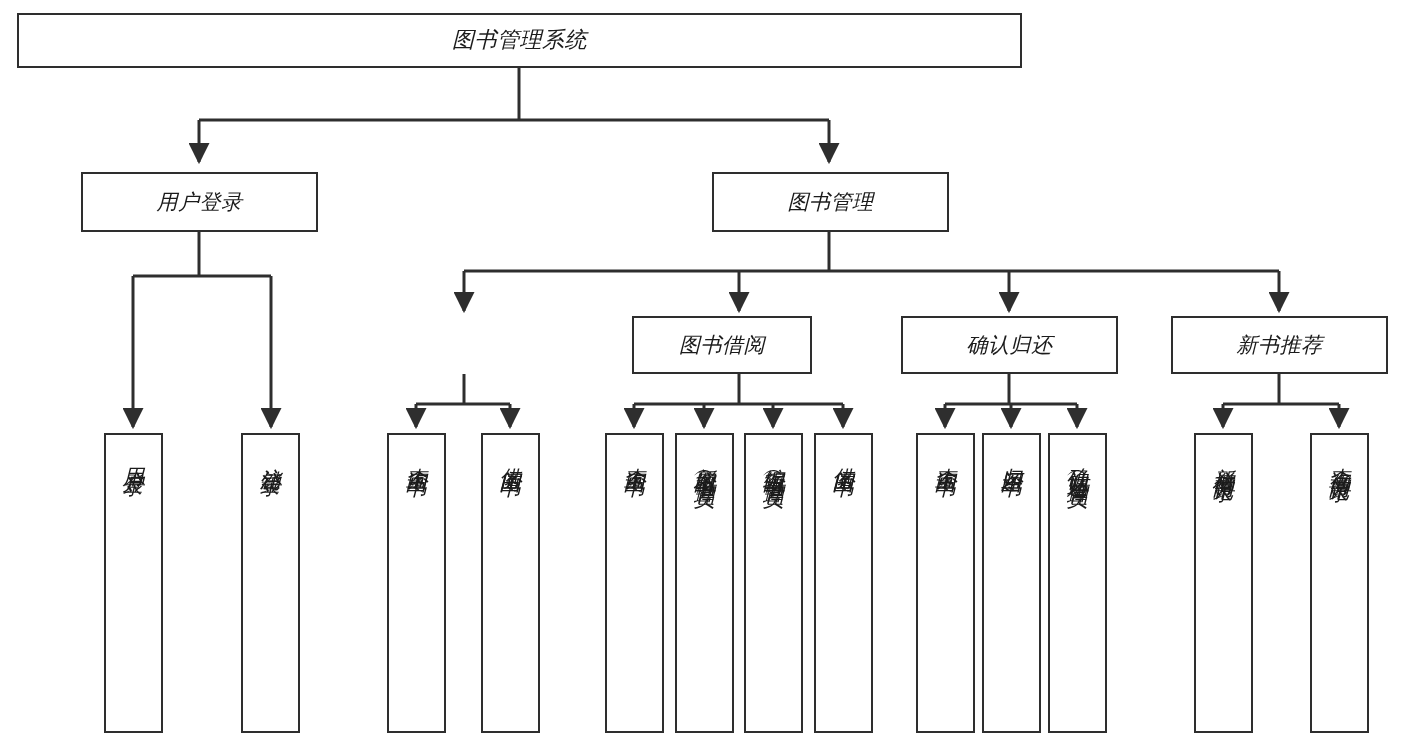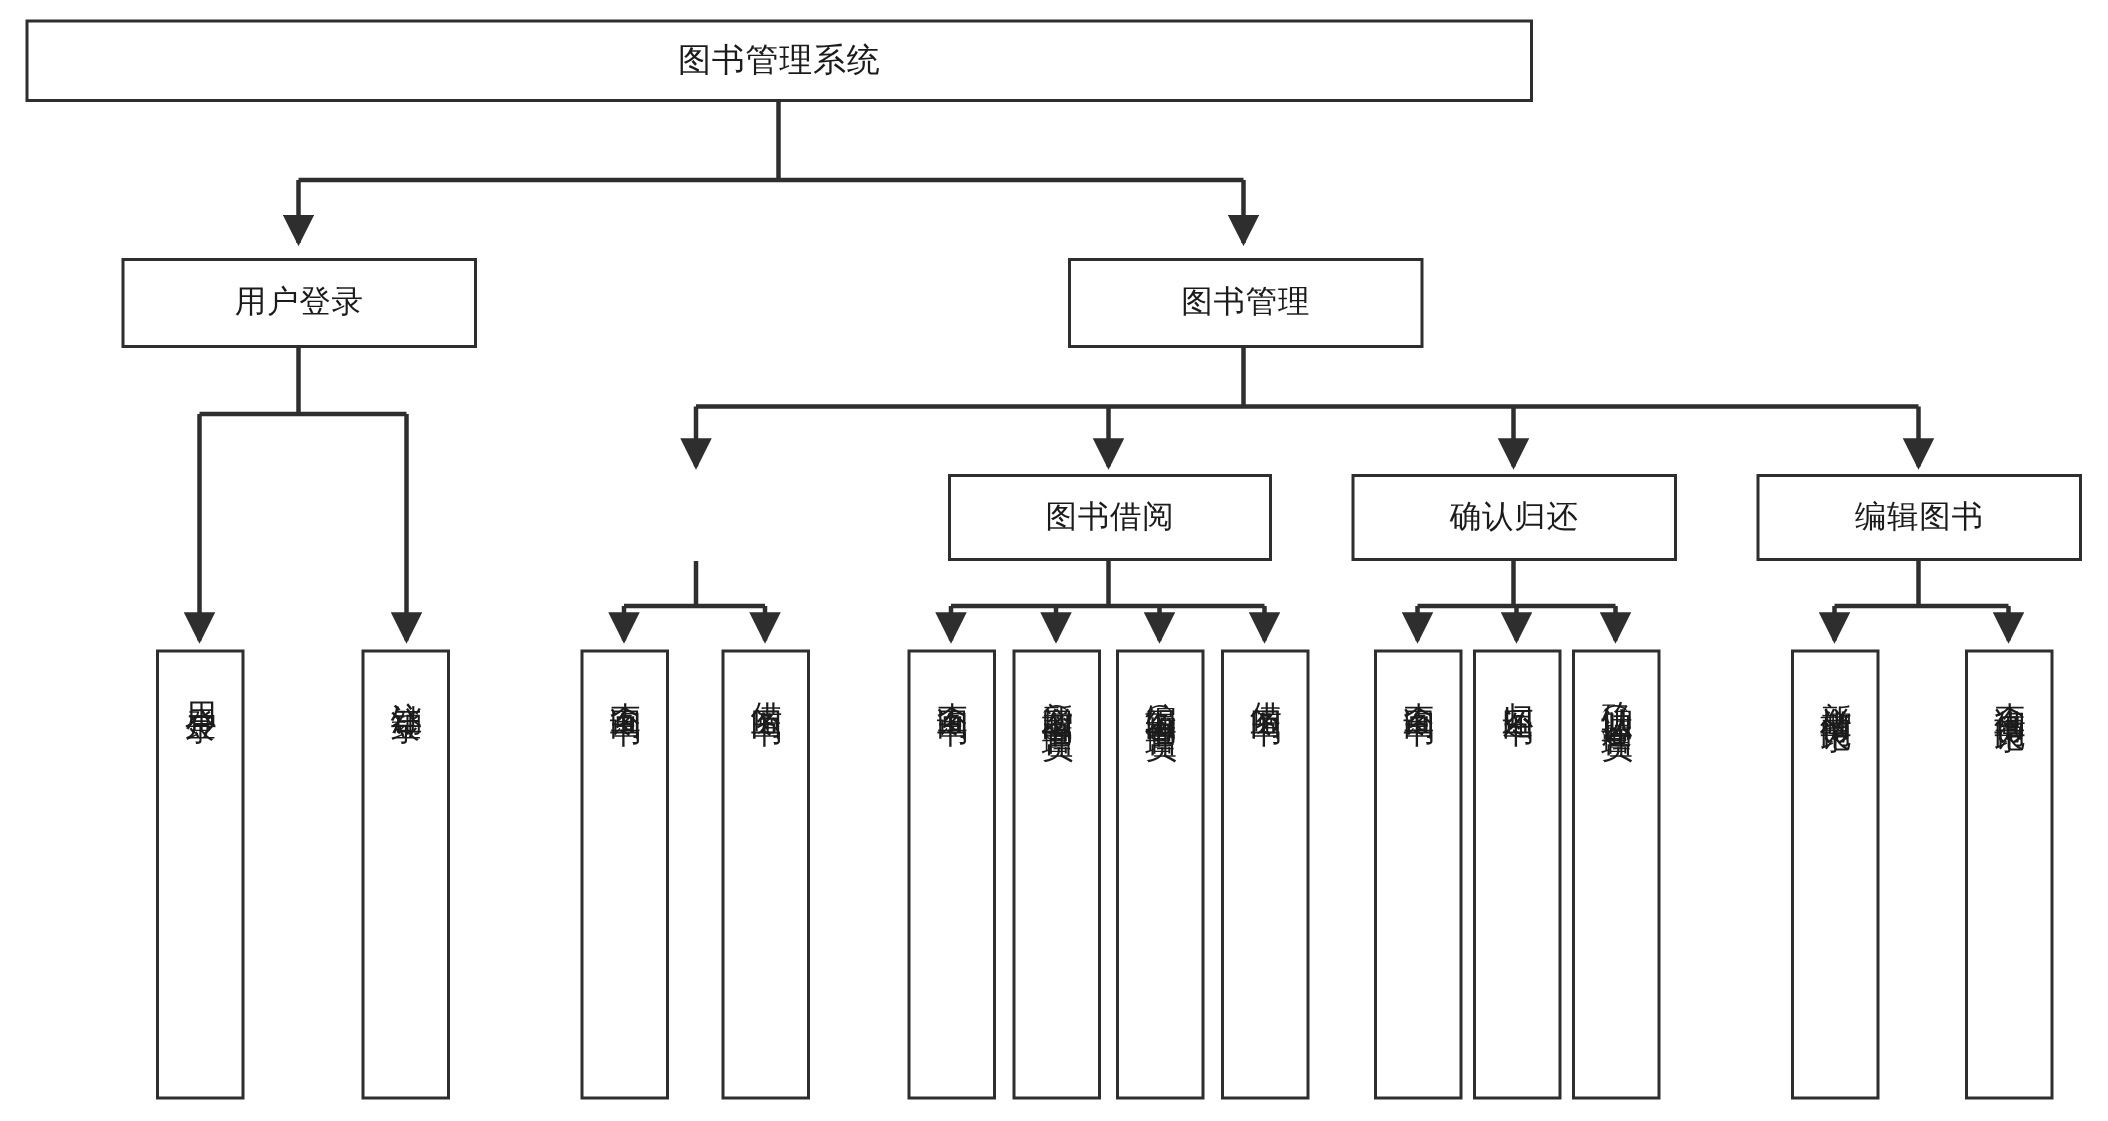--- a/index.html
+++ b/index.html
@@ -9,20 +9,21 @@
   }
   body {
     font-family: "Liberation Sans", "DejaVu Sans", sans-serif;
   }
   #canvas {
     position: relative;
     width: 1405px;
     height: 747px;
     background: #ffffff;
     overflow: hidden;
+    font-style: italic;
   }
   #edges {
     position: absolute;
     left: 0;
     top: 0;
     width: 1405px;
     height: 747px;
     pointer-events: none;
   }
   .node {
@@ -134,30 +135,30 @@
 
   <div class="node horiz" style="left:81px; top:172px; width:237px; height:60px;">
     <span class="label">用户登录</span>
   </div>
 
   <div class="node horiz" style="left:712px; top:172px; width:237px; height:60px;">
     <span class="label">图书管理</span>
   </div>
 
 
-  <div class="node horiz" style="left:632px; top:316px; width:216px; height:58px;">
+  <div class="node horiz" style="left:632px; top:316px; width:180px; height:58px;">
     <span class="label">图书借阅</span>
   </div>
 
   <div class="node horiz" style="left:901px; top:316px; width:217px; height:58px;">
     <span class="label">确认归还</span>
   </div>
 
   <div class="node horiz" style="left:1171px; top:316px; width:217px; height:58px;">
-    <span class="label">编辑图书</span>
+    <span class="label">新书推荐</span>
   </div>
 
   <div class="node vert" style="left:104px; top:433px; width:59px; height:300px;">
     <span class="label">用户登录</span>
   </div>
 
   <div class="node vert" style="left:241px; top:433px; width:59px; height:300px;">
     <span class="label">注销登录</span>
   </div>
 

